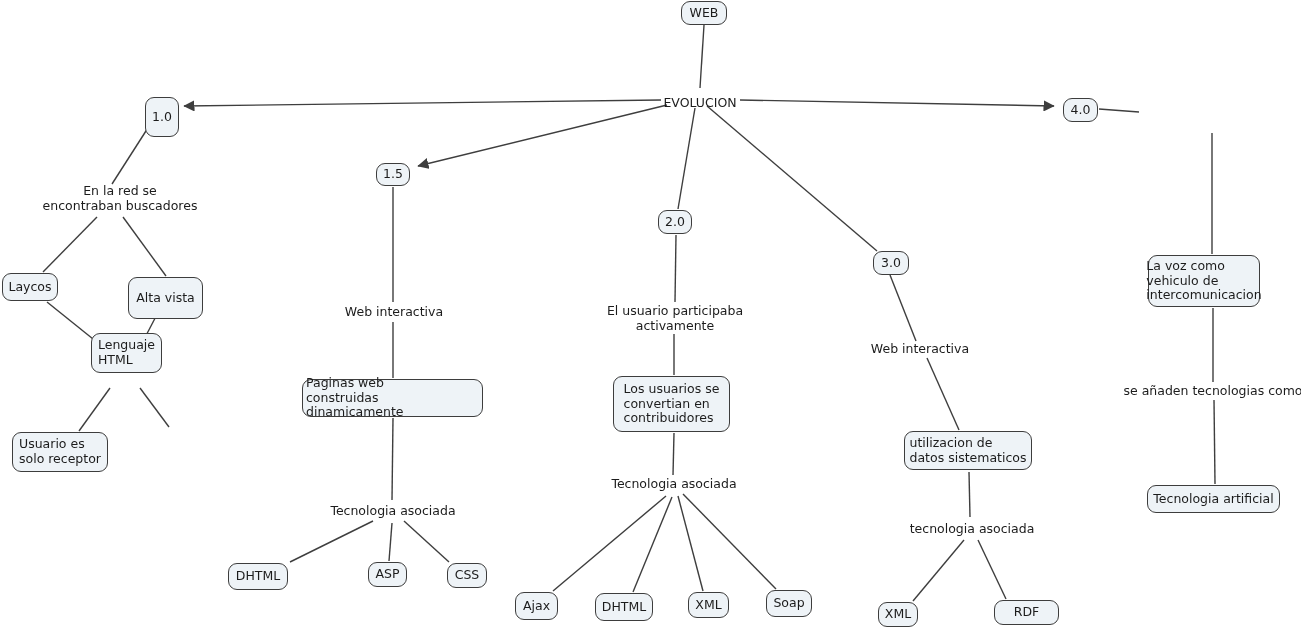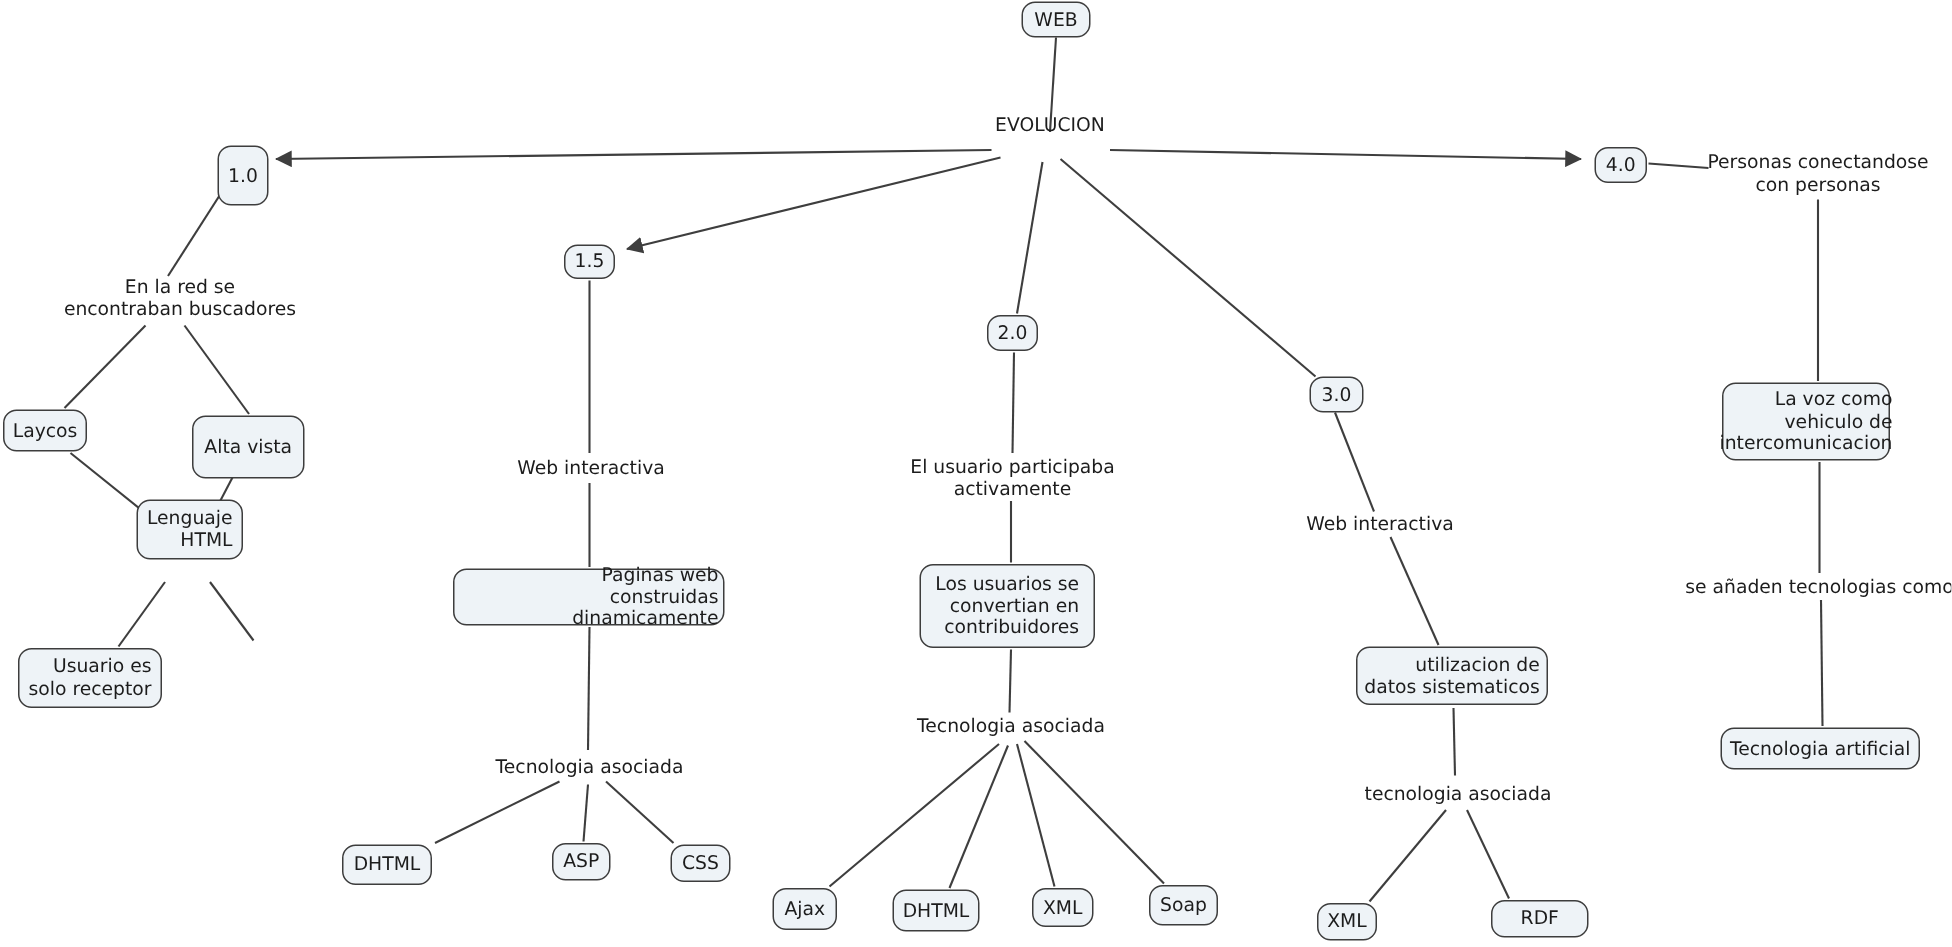--- a/index.html
+++ b/index.html
@@ -20,21 +20,21 @@
     overflow:hidden;
   }
   #wires{position:absolute;left:0;top:0;width:1301px;height:631px;}
   #wires line{stroke:var(--line);stroke-width:1.4;}
   .box{
     position:absolute;box-sizing:border-box;
     background:var(--node-fill);
     border:1.4px solid var(--node-border);
     border-radius:9px;
     display:flex;align-items:center;justify-content:center;
-    text-align:right;white-space:pre-line;line-height:1.18;
+    text-align:left;white-space:pre-line;line-height:1.18;
     padding:1px 3px;
   }
   .lbl{
     position:absolute;box-sizing:border-box;
     text-align:center;white-space:pre-line;line-height:1.18;
   }
 </style>
 </head>
 <body>
 
@@ -79,21 +79,21 @@
       <line x1="969" y1="472" x2="970" y2="517"></line>
       <line x1="964" y1="540" x2="913" y2="601"></line>
       <line x1="978" y1="540" x2="1006" y2="599"></line>
       <line x1="1212" y1="133" x2="1212" y2="254"></line>
       <line x1="1213" y1="308" x2="1213" y2="382"></line>
       <line x1="1214" y1="400" x2="1215" y2="484"></line>
     </g>
   </svg>
 
   <div class="box" style="left:681px;top:1px;width:46px;height:24px">WEB</div>
-  <div class="lbl" style="left:640px;top:76px;width:120px">EVOLUCION</div>
+  <div class="lbl" style="left:640px;top:96px;width:120px">EVOLUCION</div>
 
   <div class="box" style="left:145px;top:97px;width:34px;height:40px">1.0</div>
   <div class="box" style="left:376px;top:163px;width:34px;height:23px">1.5</div>
   <div class="box" style="left:658px;top:210px;width:34px;height:24px">2.0</div>
   <div class="box" style="left:873px;top:251px;width:36px;height:24px">3.0</div>
   <div class="box" style="left:1063px;top:98px;width:35px;height:24px">4.0</div>
 
   <div class="lbl" style="left:30px;top:184px;width:180px">En la red se
 encontraban buscadores</div>
   <div class="box" style="left:2px;top:273px;width:56px;height:28px">Laycos</div>
@@ -122,21 +122,19 @@
   <div class="box" style="left:688px;top:592px;width:41px;height:26px">XML</div>
   <div class="box" style="left:766px;top:590px;width:46px;height:27px">Soap</div>
 
   <div class="lbl" style="left:860px;top:342px;width:120px">Web interactiva</div>
   <div class="box" style="left:904px;top:431px;width:128px;height:39px">utilizacion de
 datos sistematicos</div>
   <div class="lbl" style="left:902px;top:522px;width:140px">tecnologia asociada</div>
   <div class="box" style="left:878px;top:602px;width:40px;height:25px">XML</div>
   <div class="box" style="left:994px;top:600px;width:65px;height:25px">RDF</div>
 
-  <div class="lbl" style="left:1127px;top:101px;width:170px">Personas conectandose
-con personas</div>
   <div class="box" style="left:1148px;top:255px;width:112px;height:52px">La voz como
 vehiculo de
 intercomunicacion</div>
   <div class="lbl" style="left:1118px;top:384px;width:190px">se añaden tecnologias como</div>
   <div class="box" style="left:1147px;top:485px;width:133px;height:28px">Tecnologia artificial</div>
 
 </div>
 
 </body></html>

